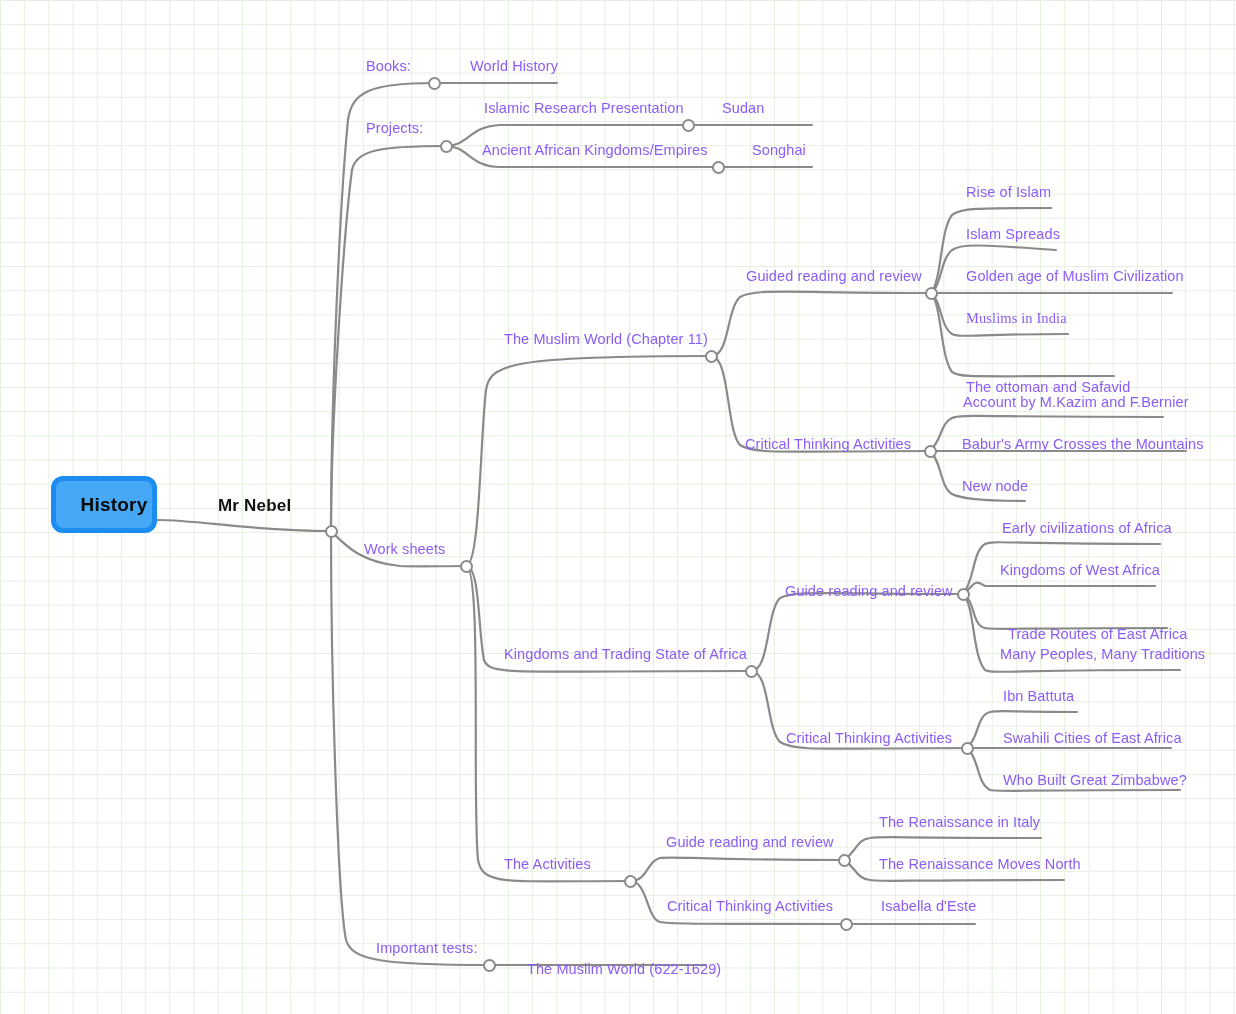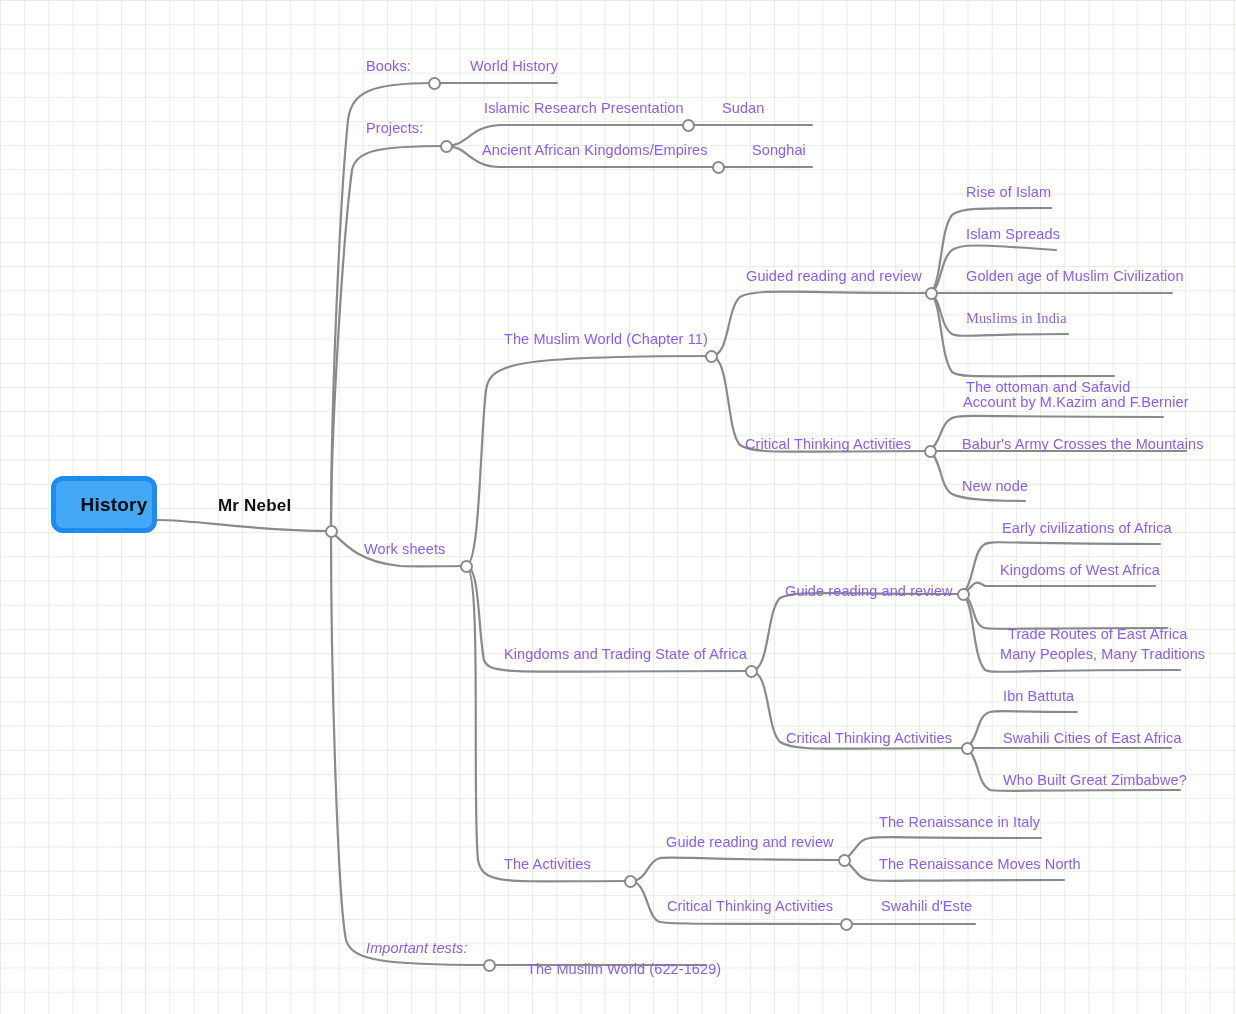--- a/index.html
+++ b/index.html
@@ -157,18 +157,18 @@
   <div class="lbl" style="left:786px;top:731px;">Critical Thinking Activities</div>
   <div class="lbl" style="left:1003px;top:689px;">Ibn Battuta</div>
   <div class="lbl" style="left:1003px;top:731px;">Swahili Cities of East Africa</div>
   <div class="lbl" style="left:1003px;top:773px;">Who Built Great Zimbabwe?</div>
 
   <div class="lbl" style="left:504px;top:857px;">The Activities</div>
   <div class="lbl" style="left:666px;top:835px;">Guide reading and review</div>
   <div class="lbl" style="left:879px;top:815px;">The Renaissance in Italy</div>
   <div class="lbl" style="left:879px;top:857px;">The Renaissance Moves North</div>
   <div class="lbl" style="left:667px;top:899px;">Critical Thinking Activities</div>
-  <div class="lbl" style="left:881px;top:899px;">Swahili d'Este</div>
+  <div class="lbl" style="left:881px;top:899px;">Isabella d'Este</div>
 
-  <div class="lbl" style="left:366px;top:941px;font-style:italic;">Important tests:</div>
+  <div class="lbl" style="left:376px;top:941px;">Important tests:</div>
   <div class="lbl" style="left:527px;top:962px;">The Muslim World (622-1629)</div>
 
 </div>
 
 </body></html>

